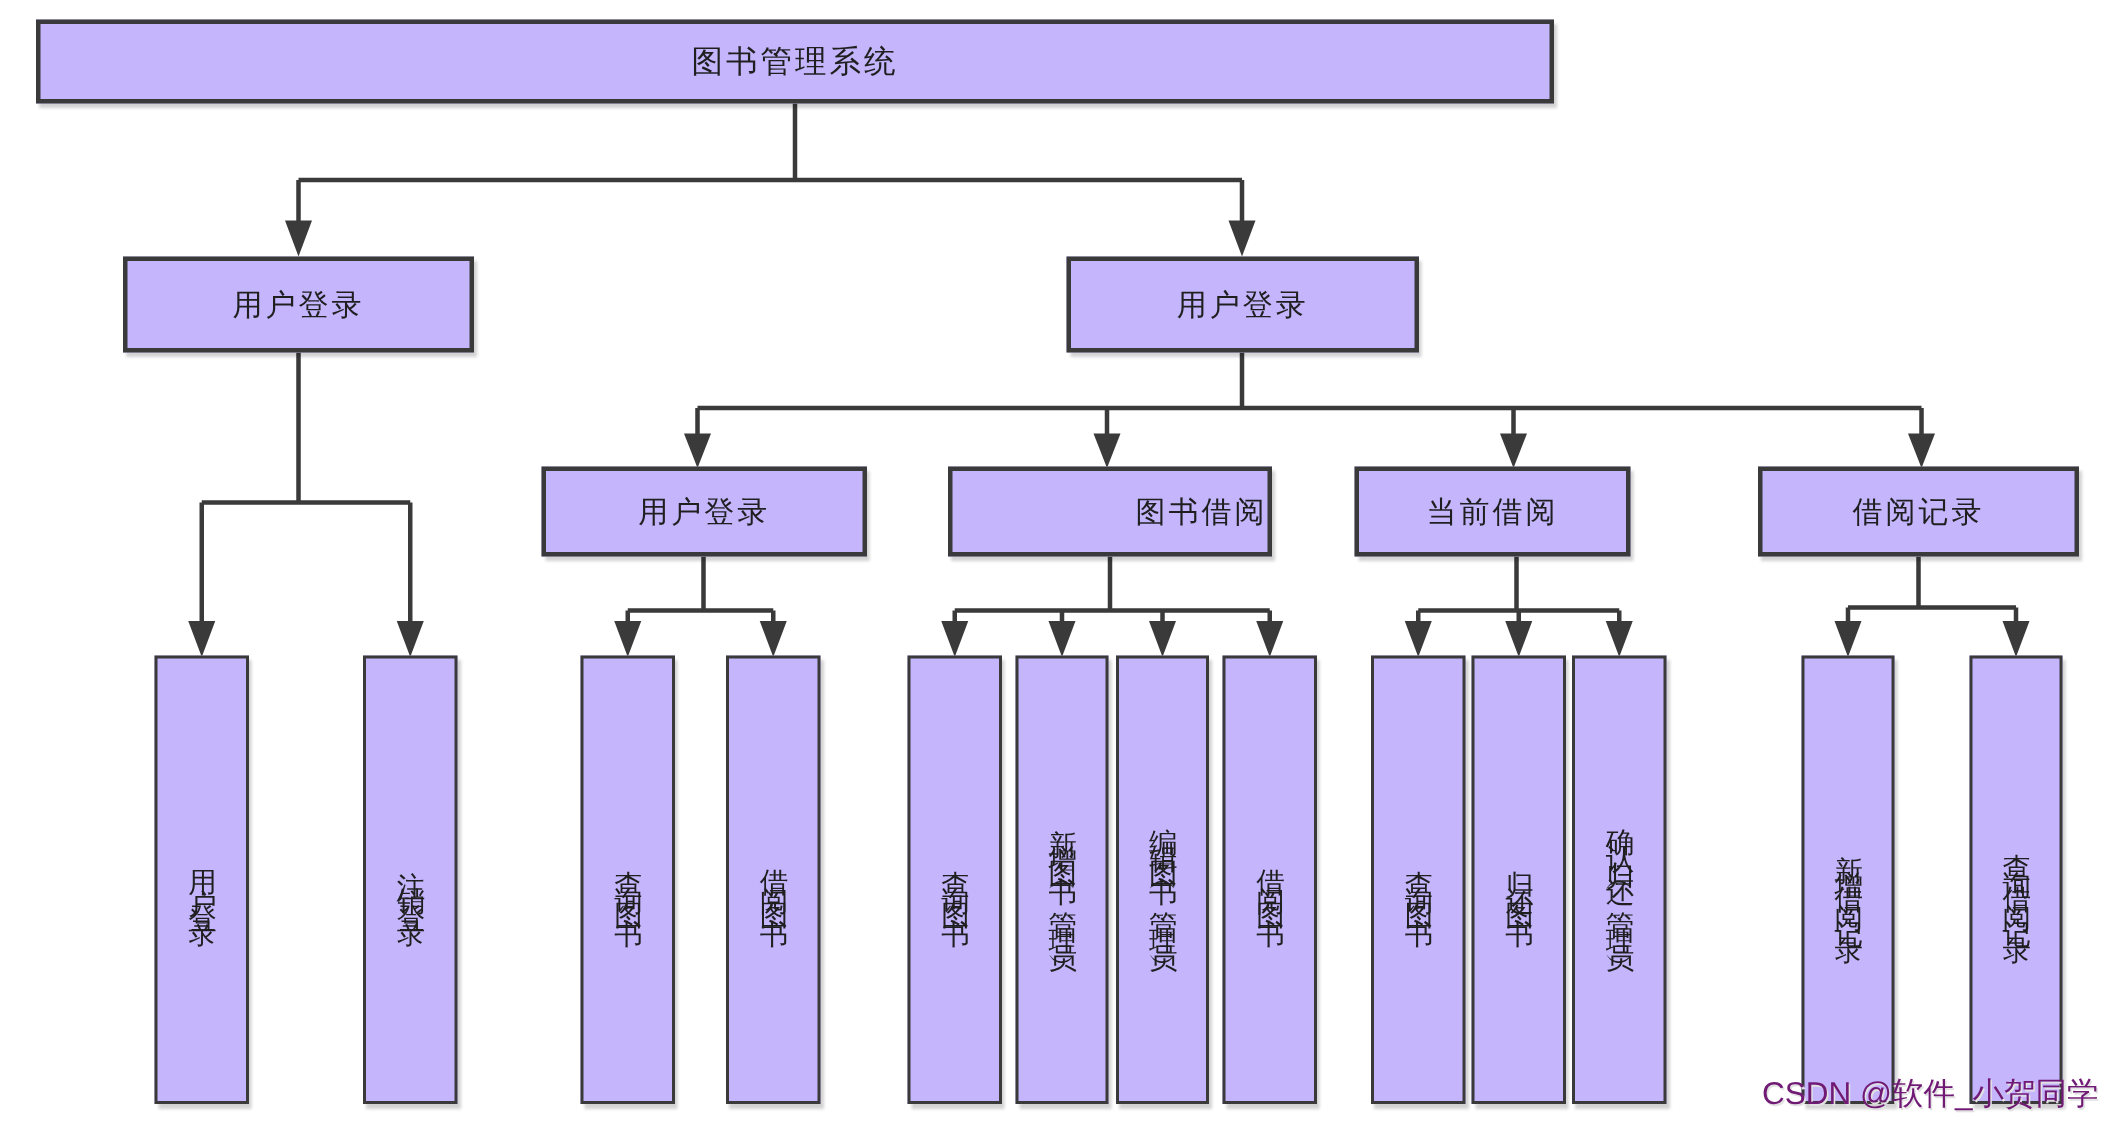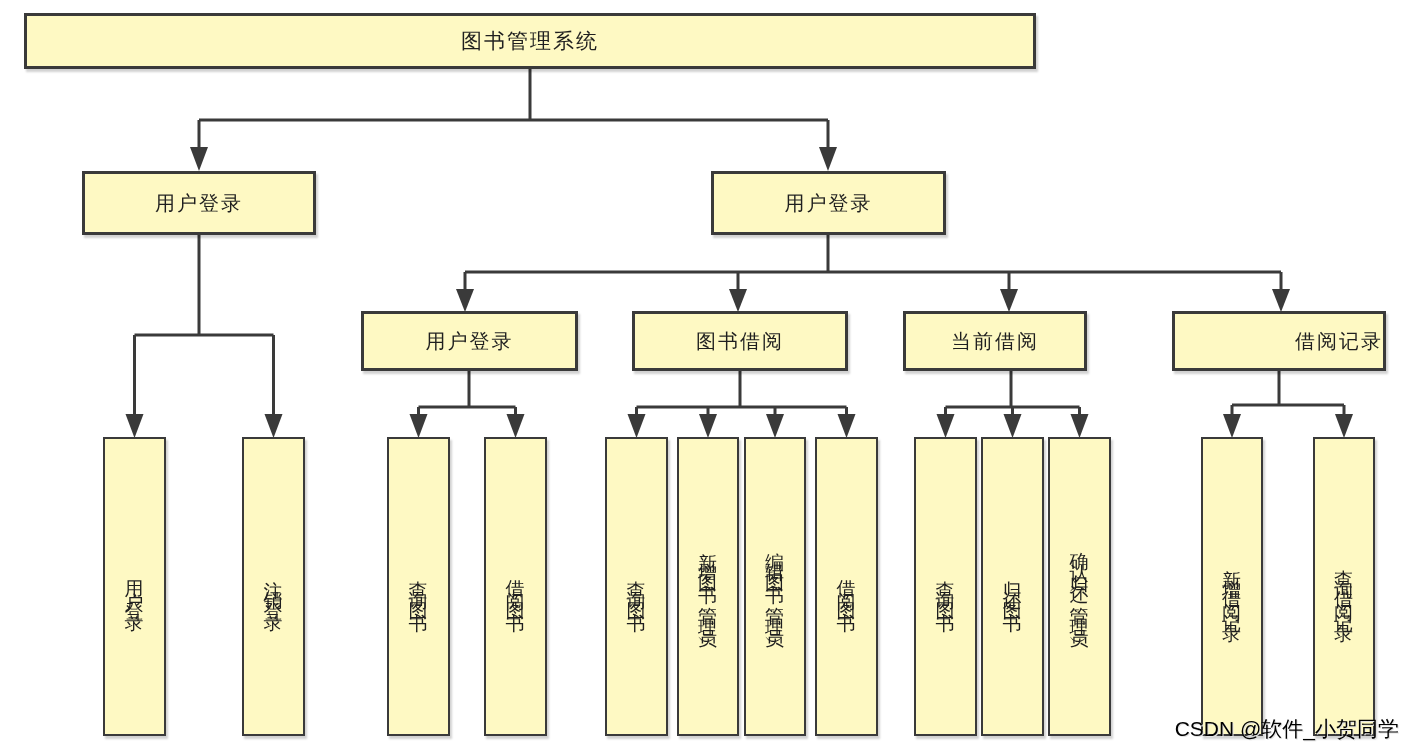--- a/index.html
+++ b/index.html
@@ -18,21 +18,21 @@
   .connectors {
     position: absolute;
     left: 0;
     top: 0;
     width: 1405px;
     height: 747px;
   }
   .node {
     position: absolute;
     box-sizing: border-box;
-    background: #fef9c3;
+    background: #c4b5fd;
     border: 3px solid #3a3a3a;
     box-shadow: 2px 3px 2px rgba(0,0,0,0.18);
     display: flex;
     align-items: center;
     justify-content: center;
     color: #1f1f1f;
   }
   .node.h-node {
     font-size: 20px;
     letter-spacing: 2px;
@@ -53,21 +53,21 @@
     font-size: 19px;
     letter-spacing: 11px;
     color: #1f1f1f;
     line-height: 1;
   }
   .watermark {
     position: absolute;
     right: 6px;
     top: 715px;
     font-size: 21px;
-    color: #000000;
+    color: #701a75;
     text-shadow: 1px 1px 0 #e2e2e2;
     white-space: nowrap;
     margin-left: 12px;
   }
 </style>
 </head>
 <body>
 
 <div class="canvas">
 
@@ -121,27 +121,27 @@
   <div class="node h-node" style="left:82px; top:171px; width:234px; height:64px;">
     <span>用户登录</span>
   </div>
   <div class="node h-node" style="left:711px; top:171px; width:235px; height:64px;">
     <span>用户登录</span>
   </div>
 
   <div class="node h-node" style="left:361px; top:311px; width:217px; height:60px;">
     <span>用户登录</span>
   </div>
-  <div class="node h-node" style="left:632px; top:311px; width:216px; height:60px;">
+  <div class="node h-node" style="left:632px; top:311px; width:216px; height:60px;justify-content:flex-end;">
     <span>图书借阅</span>
   </div>
   <div class="node h-node" style="left:903px; top:311px; width:184px; height:60px;">
     <span>当前借阅</span>
   </div>
-  <div class="node h-node" style="left:1172px; top:311px; width:214px; height:60px;justify-content:flex-end;">
+  <div class="node h-node" style="left:1172px; top:311px; width:214px; height:60px;">
     <span>借阅记录</span>
   </div>
 
   <div class="node leaf" style="left:103px; width:63px;">
     <span class="vtext">用户登录</span>
   </div>
   <div class="node leaf" style="left:242px; width:63px;">
     <span class="vtext">注销登录</span>
   </div>
 

